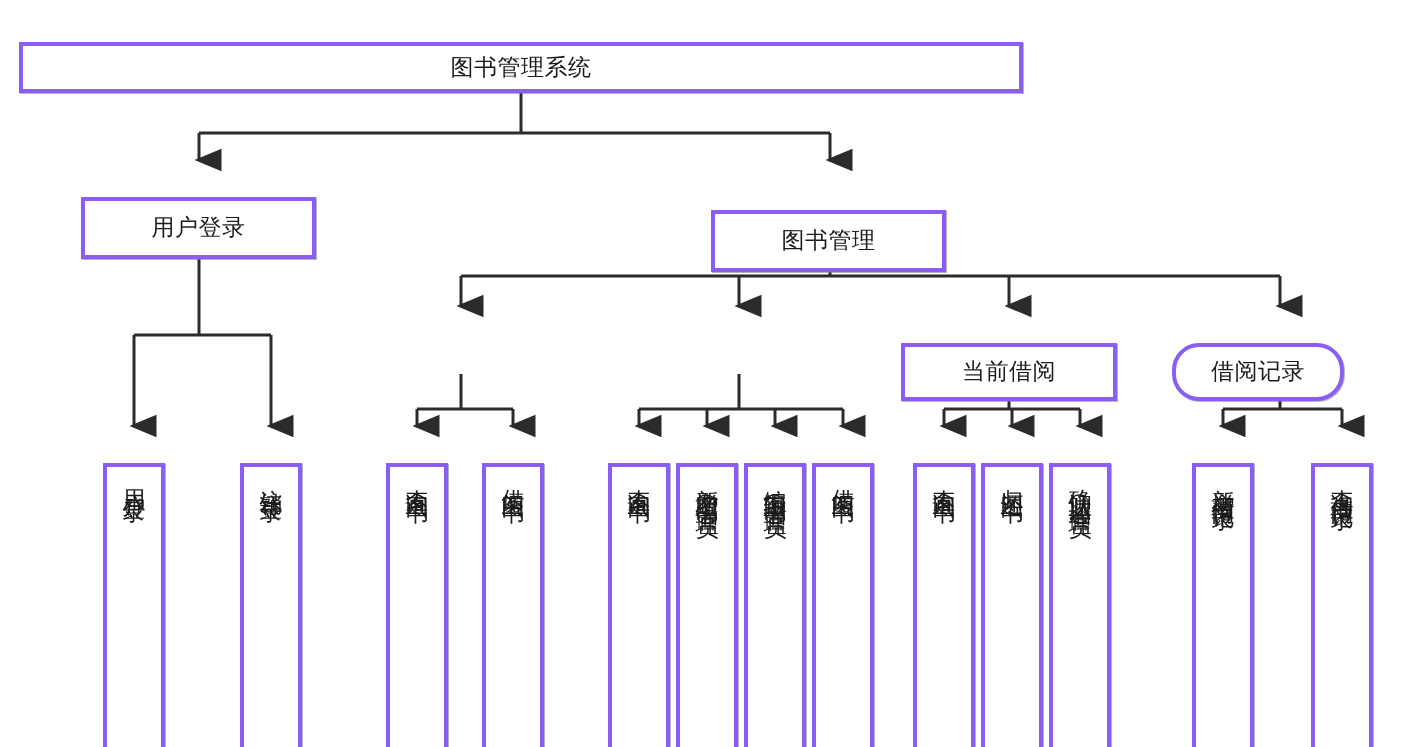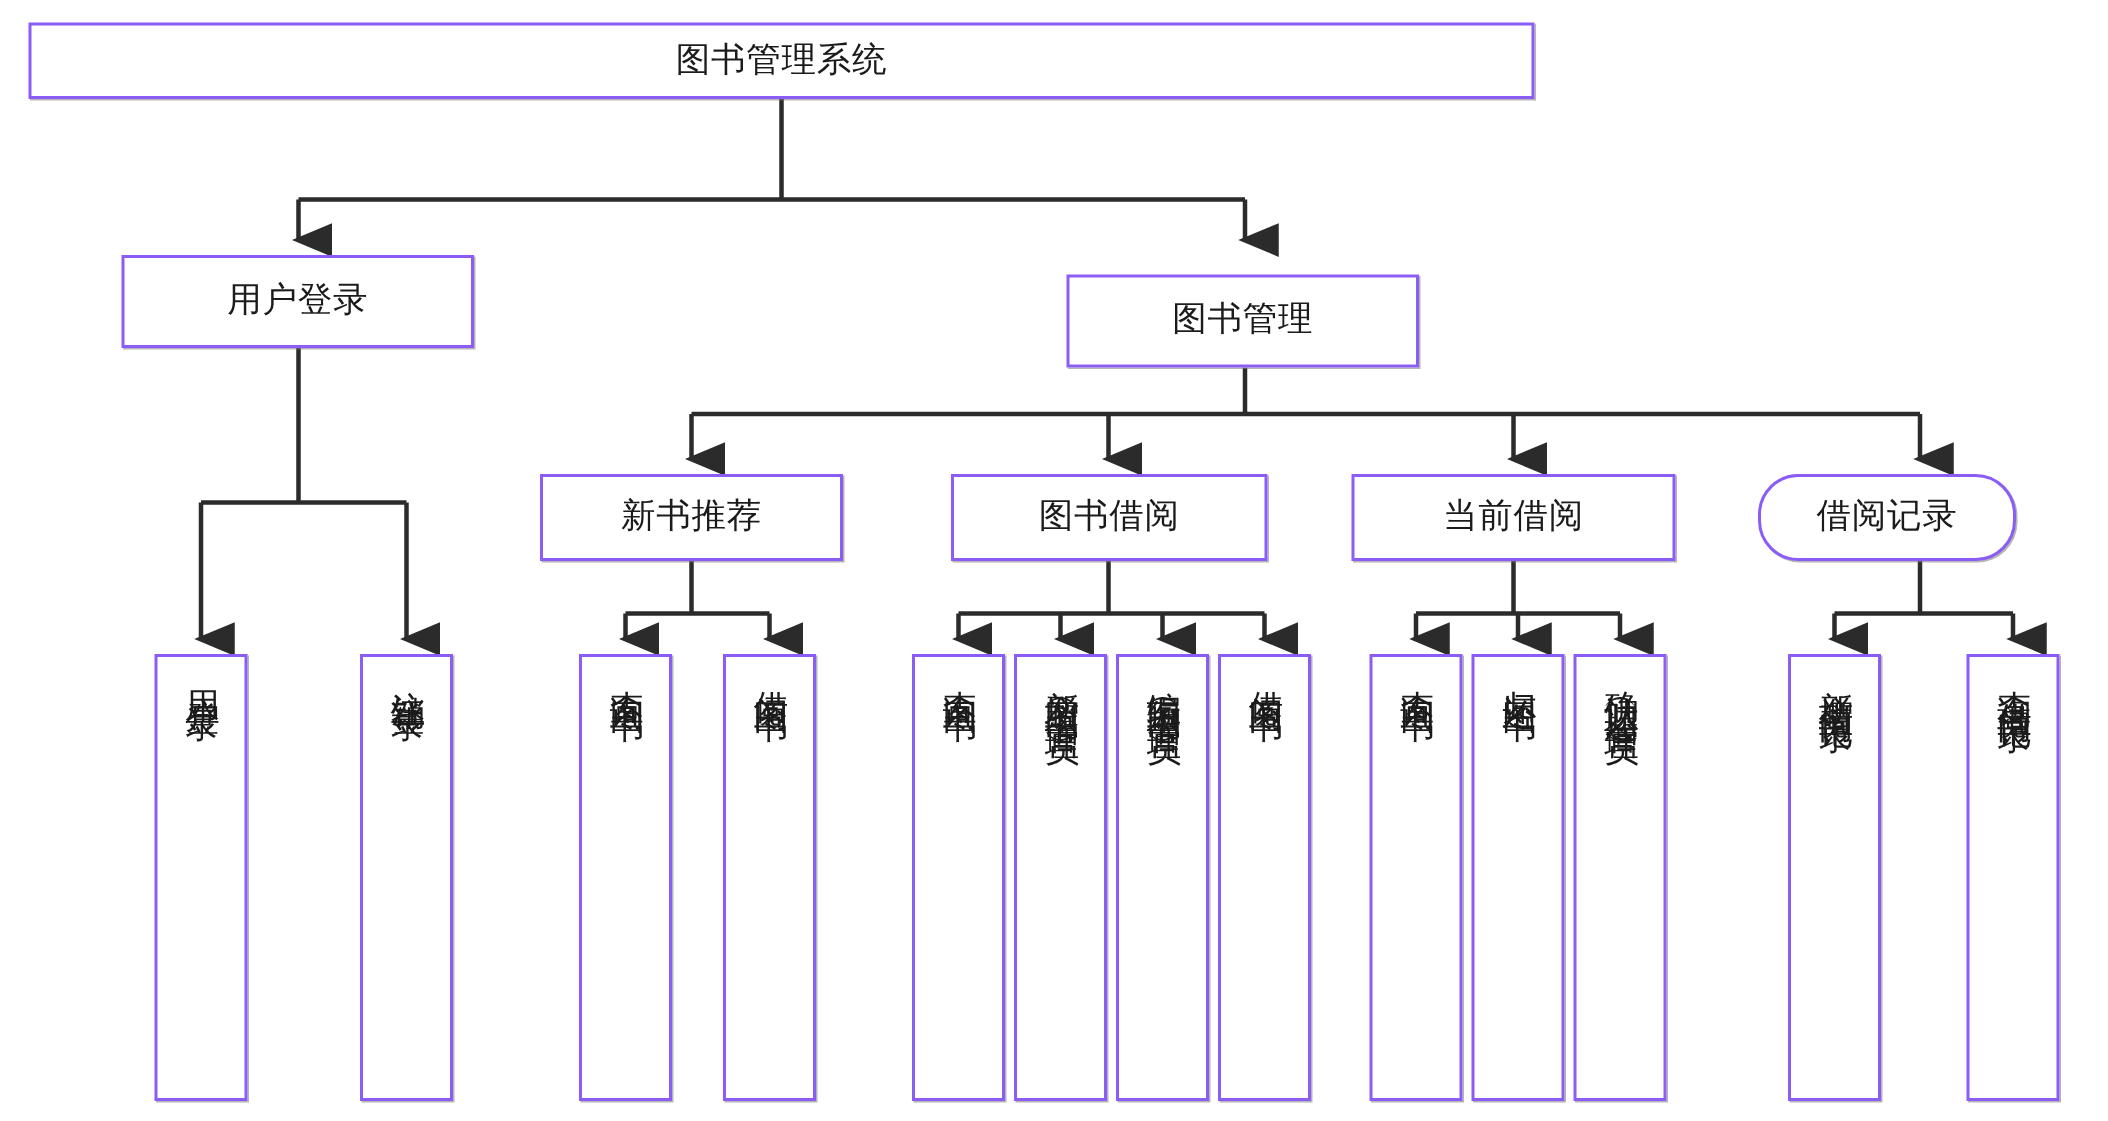--- a/index.html
+++ b/index.html
@@ -22,26 +22,27 @@
     left: 0;
     top: 0;
     width: 1405px;
     height: 747px;
     pointer-events: none;
   }
   .node {
     position: absolute;
     box-sizing: border-box;
     background: #ffffff;
-    border: 2px solid #8b5cf6;
+    border: 4px solid #8b5cf6;
     display: flex;
     align-items: center;
     justify-content: center;
     color: #1b1b1b;
     box-shadow: 1px 1px 0 rgba(120,120,120,0.55);
+    margin-top: 27px;
   }
   .node .label {
     display: block;
     text-align: center;
     line-height: 1.18;
     white-space: nowrap;
   }
   .node.horizontal .label {
     font-size: 23px;
     letter-spacing: 0.5px;
@@ -127,27 +128,21 @@
   </div>
 
   <div class="node horizontal" style="left:81px; top:170px; width:235px; height:62px;">
     <span class="label">用户登录</span>
   </div>
 
   <div class="node horizontal" style="left:711px; top:183px; width:235px; height:62px;">
     <span class="label">图书管理</span>
   </div>
 
-  <div class="node horizontal" style="left:360px; top:316px; width:202px; height:58px;">
-    <span class="label">新书推荐</span>
-  </div>
-
-  <div class="node horizontal" style="left:634px; top:316px; width:211px; height:58px;">
-    <span class="label">图书借阅</span>
-  </div>
+
 
   <div class="node horizontal" style="left:901px; top:316px; width:216px; height:58px;">
     <span class="label">当前借阅</span>
   </div>
 
   <div class="node horizontal" style="left:1172px; top:316px; width:172px; height:58px;border-radius:27px;">
     <span class="label">借阅记录</span>
   </div>
 
   <div class="node vertical" style="left:103px; top:436px; width:62px; height:298px;">

